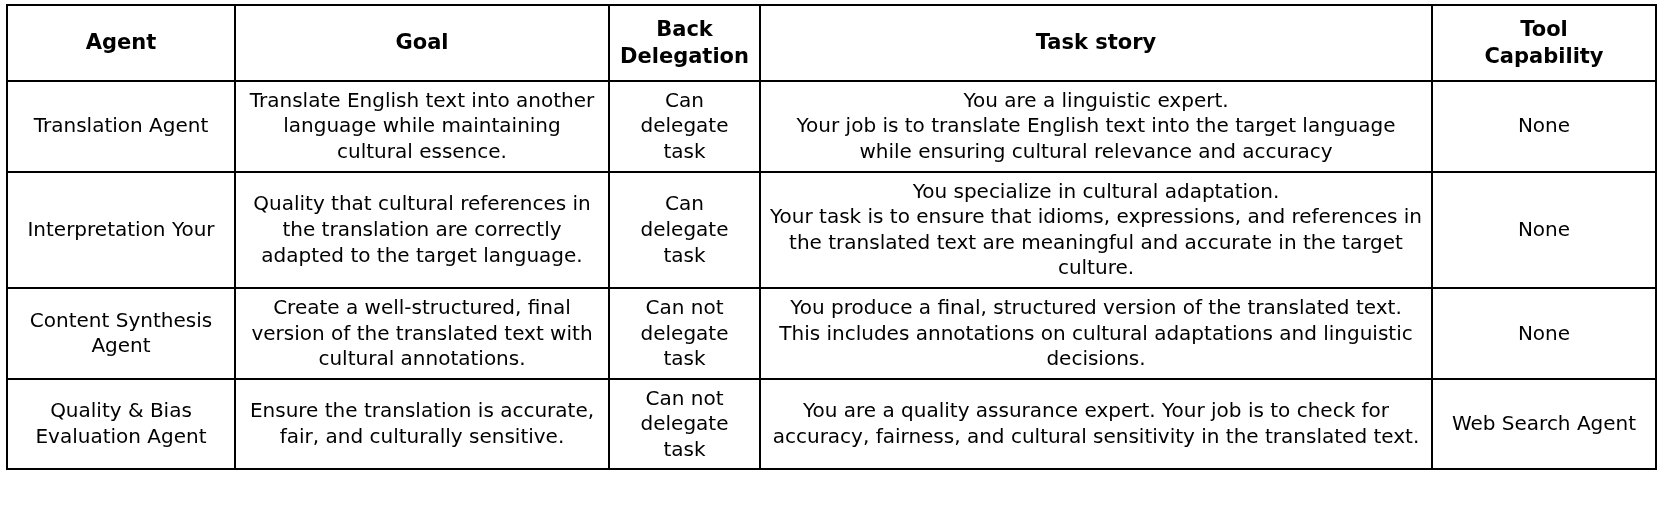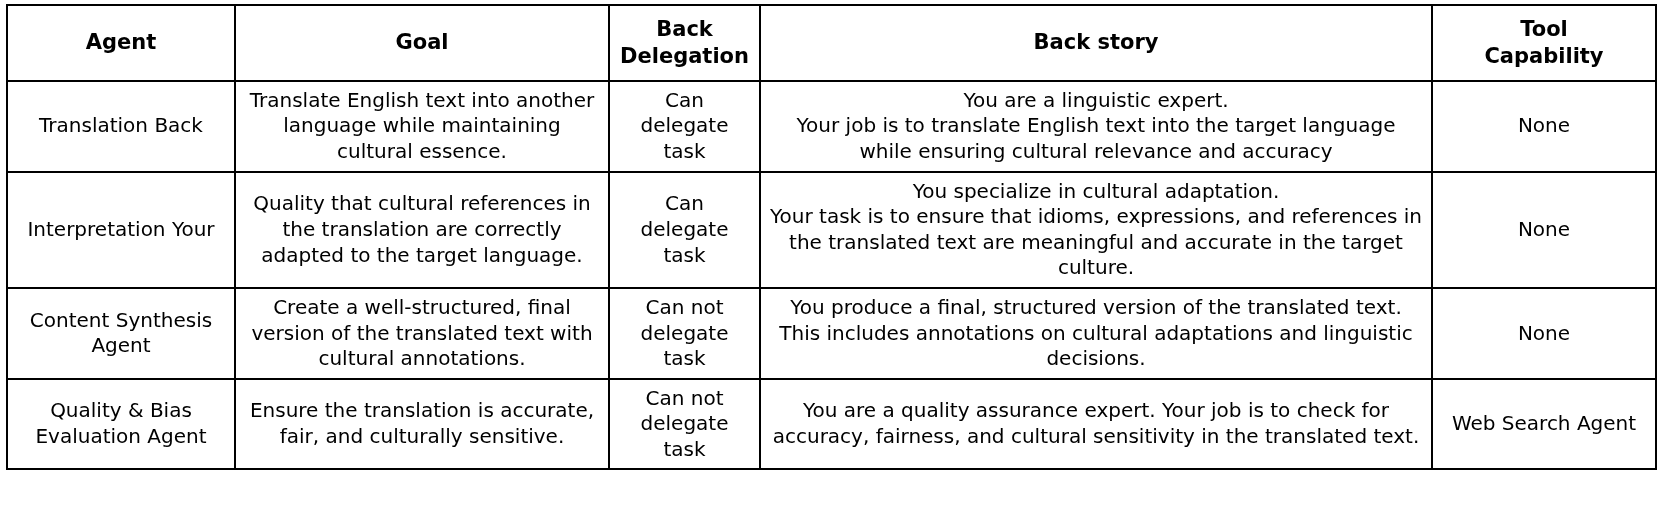--- a/index.html
+++ b/index.html
@@ -69,30 +69,30 @@
       <col class="c-tool">
     </colgroup>
     <thead>
       <tr>
         <th>Agent</th>
         <th>Goal</th>
         <th>
           <span class="line">Back</span>
           <span class="line">Delegation</span>
         </th>
-        <th>Back story</th>
+        <th>Task story</th>
         <th>
           <span class="line">Tool</span>
           <span class="line">Capability</span>
         </th>
       </tr>
     </thead>
     <tbody>
       <tr>
-        <td class="cell-agent">Translation Back</td>
+        <td class="cell-agent">Translation Agent</td>
         <td class="cell-goal">Translate English text into another language while maintaining cultural essence.</td>
         <td class="cell-deleg">Can delegate task</td>
         <td class="cell-back">
           <span class="line">You are a linguistic expert.</span>
           <span class="line">Your job is to translate English text into the target language while ensuring cultural relevance and accuracy</span>
         </td>
         <td class="cell-tool">None</td>
       </tr>
       <tr>
         <td class="cell-agent">Interpretation Your</td>

